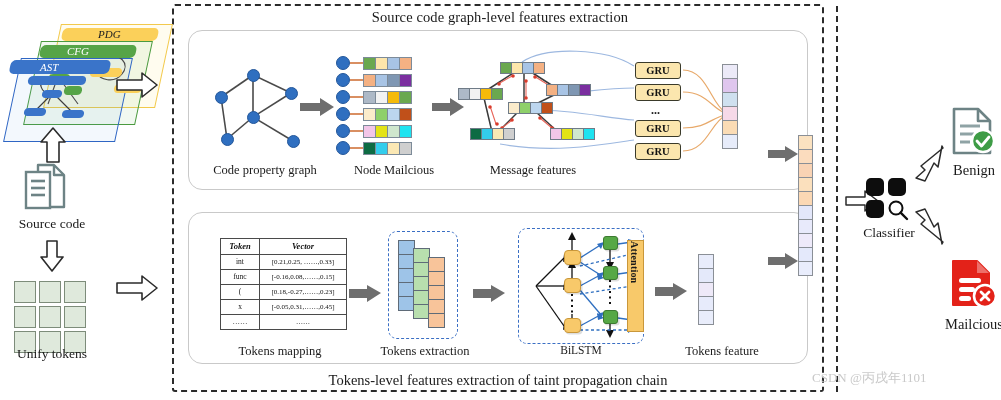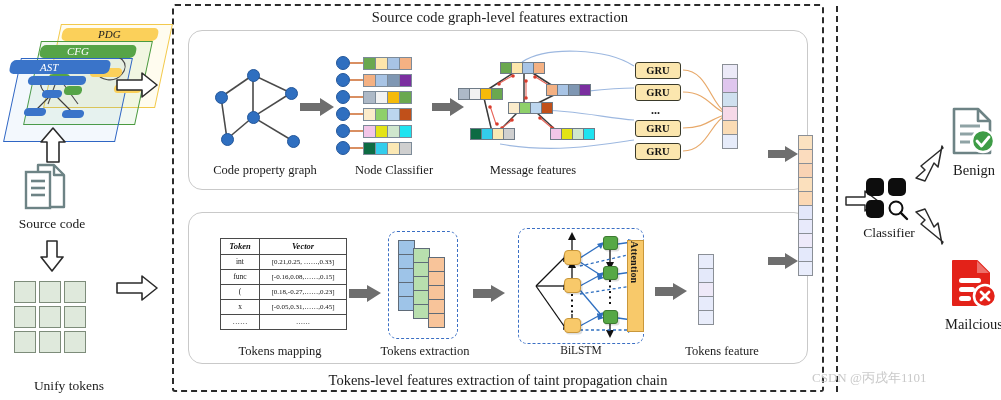--- a/index.html
+++ b/index.html
@@ -285,21 +285,21 @@
     <div></div>
     <div></div>
     <div></div>
     <div></div>
     <div></div>
     <div></div>
     <div></div>
     <div></div>
     <div></div>
   </div>
-  <div class="abs lbl t13" style="left:0px; top:378px; width:104px;text-align:right;">Unify tokens</div>
+  <div class="abs lbl t13" style="left:0px; top:346px; width:104px;">Unify tokens</div>
 
   <div class="abs hollow-arrow" style="left:116px; top:72px;">
     <svg width="42" height="26" viewBox="0 0 42 26">
       <polygon points="1,8 26,8 26,1 41,13 26,25 26,18 1,18" fill="#ffffff" stroke="#2b2b2b" stroke-width="1.6" stroke-linejoin="round"></polygon>
     </svg>
   </div>
   <div class="abs hollow-arrow" style="left:116px; top:275px;">
     <svg width="42" height="26" viewBox="0 0 42 26">
       <polygon points="1,8 26,8 26,1 41,13 26,25 26,18 1,18" fill="#ffffff" stroke="#2b2b2b" stroke-width="1.6" stroke-linejoin="round"></polygon>
     </svg>
@@ -389,21 +389,21 @@
       <span class="emb-circle"></span>
       <span class="emb-connector"></span>
       <span class="emb-vec">
         <span style="background:#0d6b43"></span>
           <span style="background:#33cdec"></span>
           <span style="background:#fbe8b4"></span>
           <span style="background:#cfcfcf"></span>
       </span>
     </div>
   </div>
-  <div class="abs lbl t12" style="left:330px; top:163px; width:128px;">Node Classifier</div>
+  <div class="abs lbl t12" style="left:330px; top:163px; width:128px;">Node Mailcious</div>
 
   <div class="abs gray-arrow" style="left:432px; top:98px;">
     <svg width="32" height="18" viewBox="0 0 32 18">
       <polygon points="0,5 18,5 18,0 32,9 18,18 18,13 0,13" fill="#6e6e6e"></polygon>
     </svg>
   </div>
 
   <div class="abs" style="left:456px; top:44px; width:180px; height:116px;">
     <svg width="180" height="116" viewBox="0 0 180 116">
 

